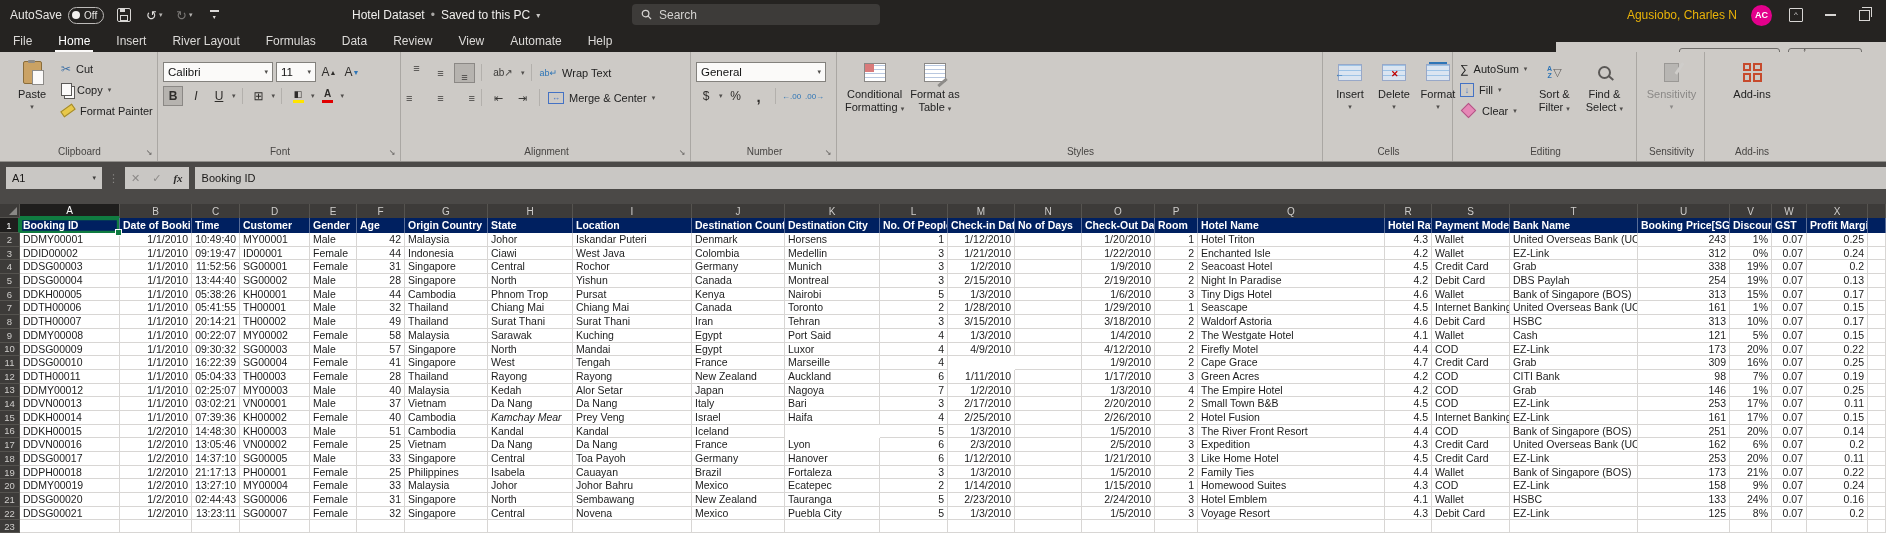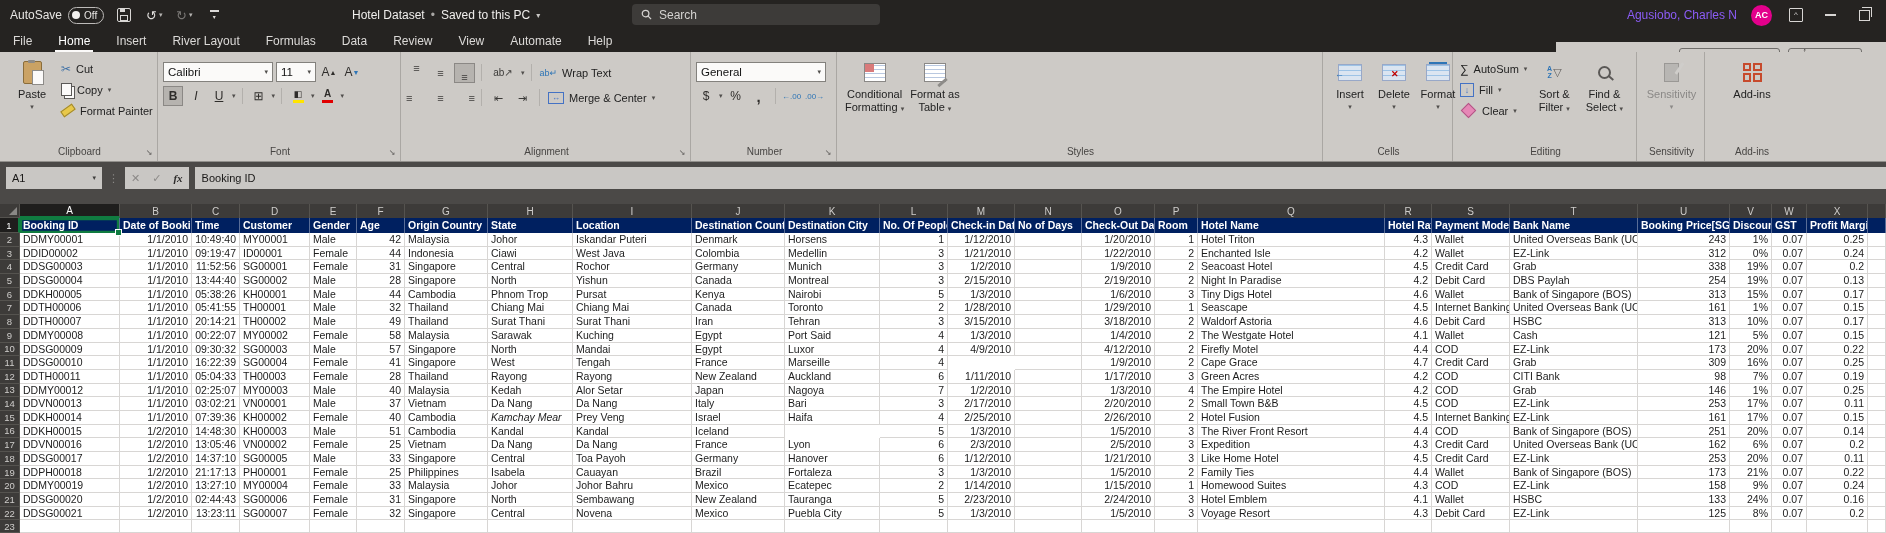--- a/index.html
+++ b/index.html
@@ -19,21 +19,21 @@
   .ic-save::before{content:"";position:absolute;top:0;left:2px;width:5px;height:3px;background:#d8d6d4;}
   .ic-save::after{content:"";position:absolute;bottom:0;left:2px;width:6px;height:4px;border:1px solid #d8d6d4;}
   .qat-menu{display:flex;flex-direction:column;align-items:center;justify-content:center;}
   .qat-menu .bar{width:9px;height:1.5px;background:#dddbd9;margin-bottom:1px;}
   .qat-menu .chv{font-size:6px;color:#dddbd9;}
   .doctitle{position:absolute;left:352px;top:0;height:30px;display:flex;align-items:center;gap:6px;font-size:12px;color:#f0eeec;white-space:nowrap;}
   .doctitle .dot{color:#a8a6a4;}
   .doctitle .chv{font-size:8px;color:#c8c6c4;}
   .searchpill{position:absolute;left:632px;top:4px;width:248px;height:21px;background:#3d3b39;border-radius:4px;display:flex;align-items:center;gap:7px;padding-left:9px;color:#d4d2d0;font-size:12px;box-sizing:border-box;}
   .tb-right{position:absolute;right:0;top:0;height:30px;display:flex;align-items:center;gap:14px;padding-right:12px;}
-  .username{font-size:12px;color:#8b5cf6;white-space:nowrap;}
+  .username{font-size:12px;color:#eab308;white-space:nowrap;}
   .avatar{width:21px;height:21px;border-radius:50%;background:#e3008c;color:#fff;font-size:9px;font-weight:bold;display:flex;align-items:center;justify-content:center;}
   .ic-ribdisp{width:12px;height:12px;border:1.5px solid #d8d6d4;border-radius:1px;display:flex;align-items:center;justify-content:center;font-size:8px;color:#d8d6d4;line-height:1;}
   .ic-min{width:11px;height:2px;background:#d8d6d4;}
   .ic-restore{width:9px;height:9px;border:1.5px solid #d8d6d4;position:relative;}
   .ic-restore::before{content:"";position:absolute;top:-4px;left:2px;width:9px;height:9px;border-top:1.5px solid #d8d6d4;border-right:1.5px solid #d8d6d4;}
 
   
   .tabrow{height:22px;background:#252321;display:flex;align-items:stretch;position:relative;}
   .tab{display:flex;align-items:center;padding:0 13px;color:#dcdad8;font-size:12px;position:relative;}
   .tab.active{color:#fff;}

